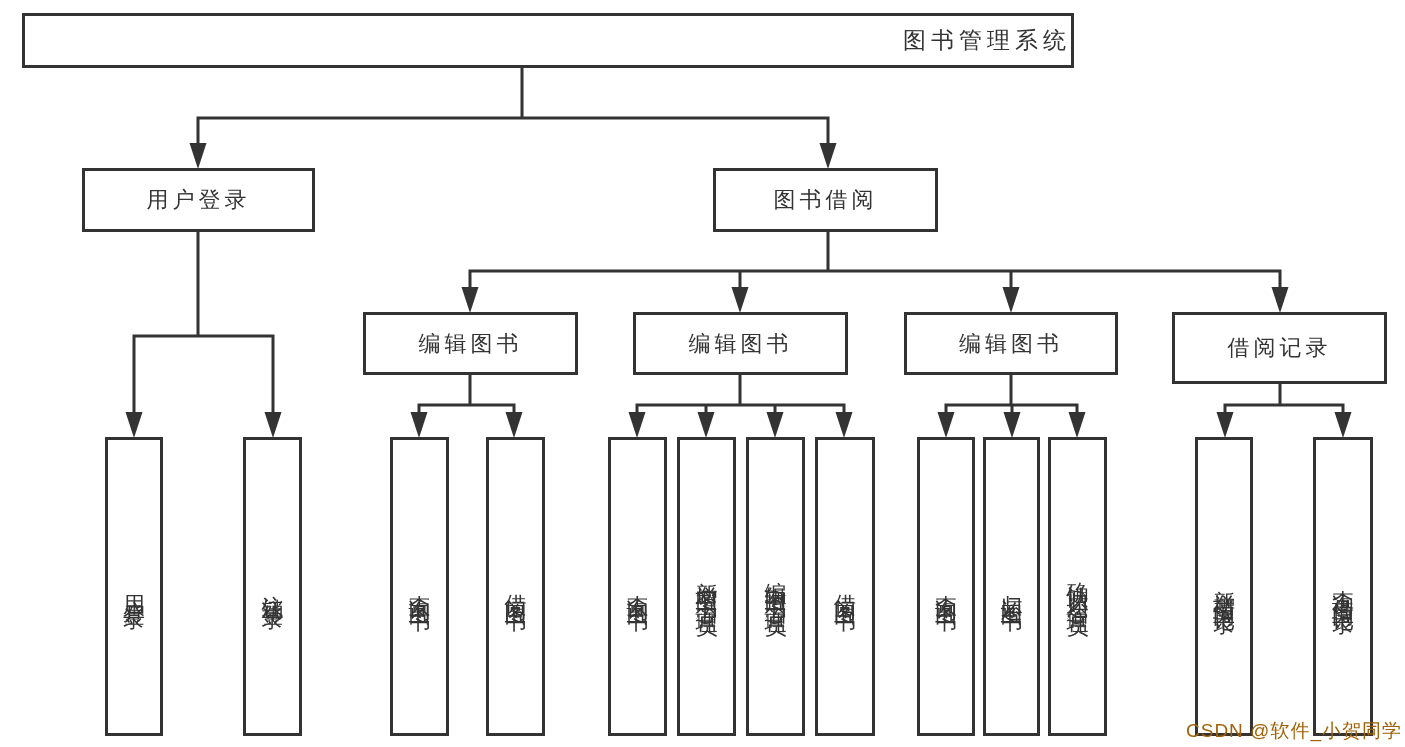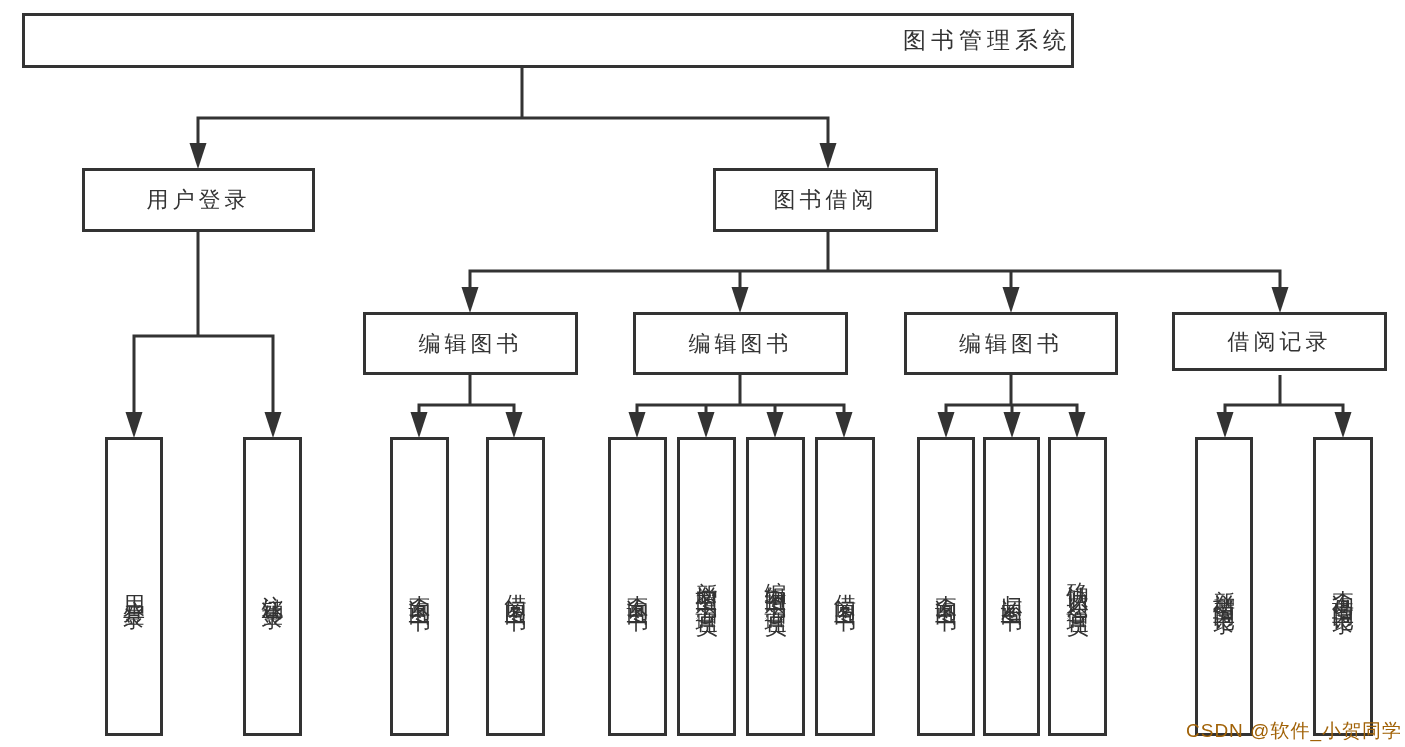--- a/index.html
+++ b/index.html
@@ -39,21 +39,21 @@
   }
   
   #root-box   { left: 22px;   top: 13px;  width: 1052px; height: 55px; justify-content: flex-end; }
   
   #l2-user    { left: 82px;   top: 168px; width: 233px;  height: 64px; }
   #l2-book    { left: 713px;  top: 168px; width: 225px;  height: 64px; }
   
   #l3-recommend { left: 363px;  top: 312px; width: 215px; height: 63px; }
   #l3-borrow    { left: 633px;  top: 312px; width: 215px; height: 63px; }
   #l3-current   { left: 904px;  top: 312px; width: 214px; height: 63px; }
-  #l3-records   { left: 1172px; top: 312px; width: 215px; height: 59px; }
+  #l3-records   { left: 1172px; top: 312px; width: 215px; height: 72px; }
   
   .leaf { top: 437px; height: 299px; }
   #lf-1  { left: 105px;  width: 58px; }
   #lf-2  { left: 243px;  width: 59px; }
   #lf-3  { left: 390px;  width: 59px; }
   #lf-4  { left: 486px;  width: 59px; }
   #lf-5  { left: 608px;  width: 59px; }
   #lf-6  { left: 677px;  width: 59px; }
   #lf-7  { left: 746px;  width: 59px; }
   #lf-8  { left: 815px;  width: 60px; }

